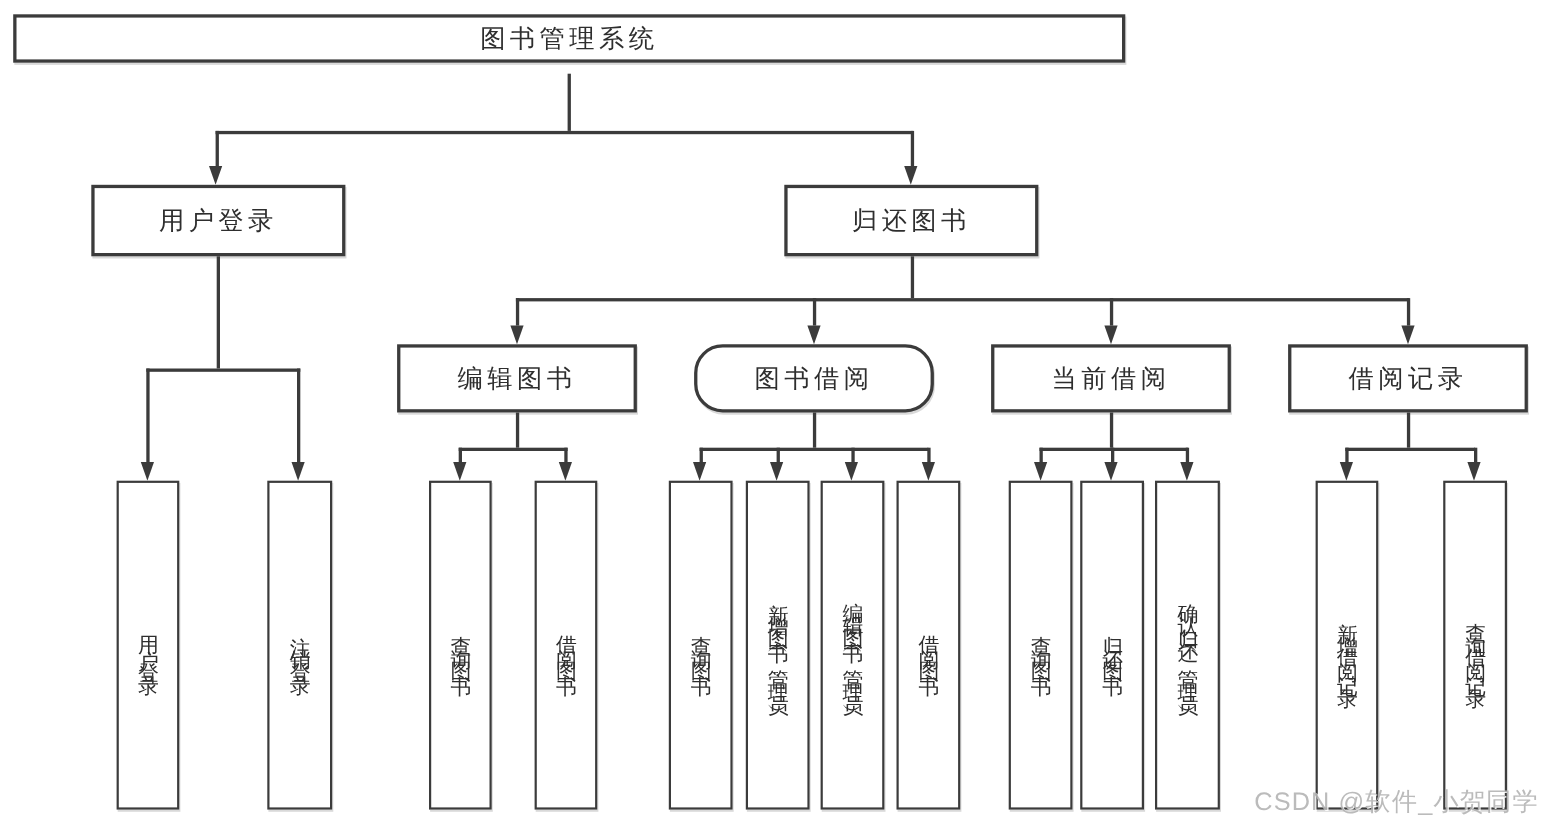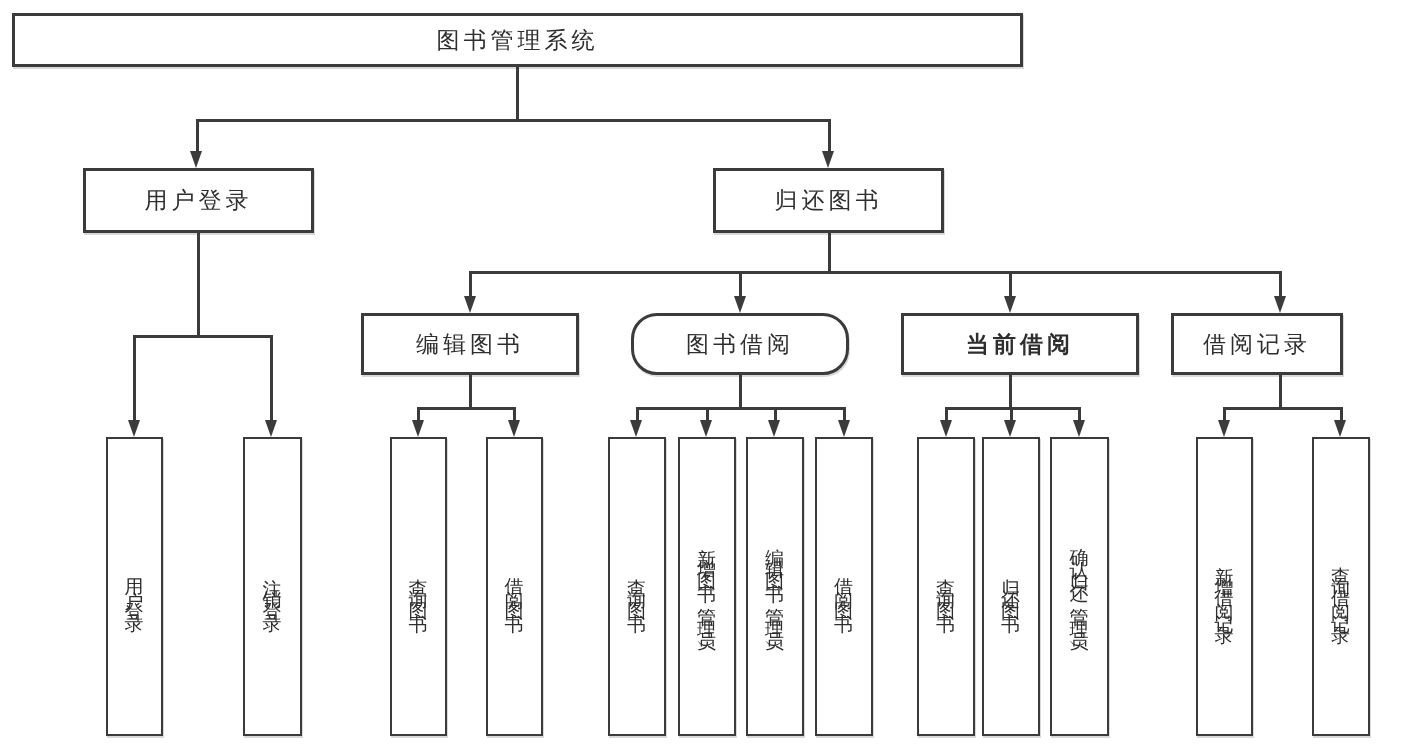--- a/index.html
+++ b/index.html
@@ -34,21 +34,21 @@
     position:absolute;right:6px;top:713px;z-index:5;
     font-size:23px;letter-spacing:1px;color:#b4b4b4;opacity:0.9;
     text-shadow:1px 1px 0 #ffffff;
   }
 </style>
 </head>
 <body>
 
 <div class="stage">
 
-  <div class="box" style="left:12px;top:13px;width:1011px;height:54px;">
+  <div class="box" style="left:12px;top:13px;width:1011px;height:44px;">
     <span>图书管理系统</span>
   </div>
 
   <div class="vl" style="left:516px;top:67px;height:52px;"></div>
   <div class="hl" style="left:196px;top:119px;width:634px;"></div>
   <div class="vl" style="left:196px;top:119px;height:35px;"></div>
   <div class="ah" style="left:190px;top:151px;"></div>
   <div class="vl" style="left:828px;top:119px;height:35px;"></div>
   <div class="ah" style="left:822px;top:151px;"></div>
 
@@ -76,24 +76,24 @@
   <div class="ah" style="left:1004px;top:296px;"></div>
   <div class="vl" style="left:1279px;top:271px;height:25px;"></div>
   <div class="ah" style="left:1274px;top:296px;"></div>
 
   <div class="box" style="left:361px;top:313px;width:218px;height:62px;">
     <span>编辑图书</span>
   </div>
   <div class="box" style="left:631px;top:313px;width:218px;height:62px;border-radius:26px;">
     <span>图书借阅</span>
   </div>
-  <div class="box" style="left:901px;top:313px;width:238px;height:62px;font-weight:bold;">
+  <div class="box" style="left:901px;top:313px;width:218px;height:62px;">
     <span>当前借阅</span>
   </div>
-  <div class="box" style="left:1171px;top:313px;width:172px;height:62px;text-align:right;">
+  <div class="box" style="left:1171px;top:313px;width:218px;height:62px;text-align:right;">
     <span>借阅记录</span>
   </div>
 
   <div class="vl" style="left:469px;top:375px;height:32px;"></div>
   <div class="hl" style="left:417px;top:407px;width:99px;"></div>
   <div class="vl" style="left:417px;top:407px;height:14px;"></div>
   <div class="ah" style="left:412px;top:420px;"></div>
   <div class="vl" style="left:513px;top:407px;height:14px;"></div>
   <div class="ah" style="left:508px;top:420px;"></div>
 
@@ -161,14 +161,15 @@
     <span class="vtext">确认归还（管理员）</span>
   </div>
 
   <div class="leaf" style="left:1196px;top:437px;width:57px;height:299px;">
     <span class="vtext">新增借阅记录</span>
   </div>
   <div class="leaf" style="left:1312px;top:437px;width:58px;height:299px;">
     <span class="vtext">查询借阅记录</span>
   </div>
 
+  <div class="watermark">CSDN @软件_小贺同学</div>
 
 </div>
 
 </body></html>

